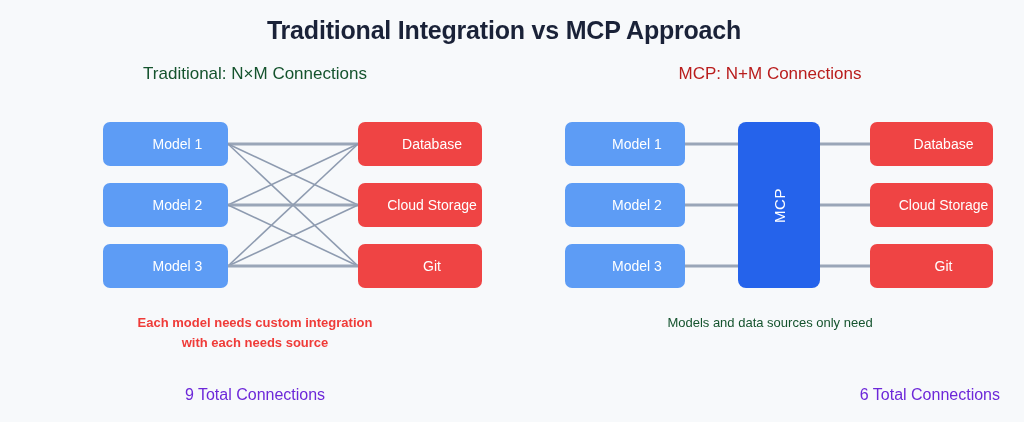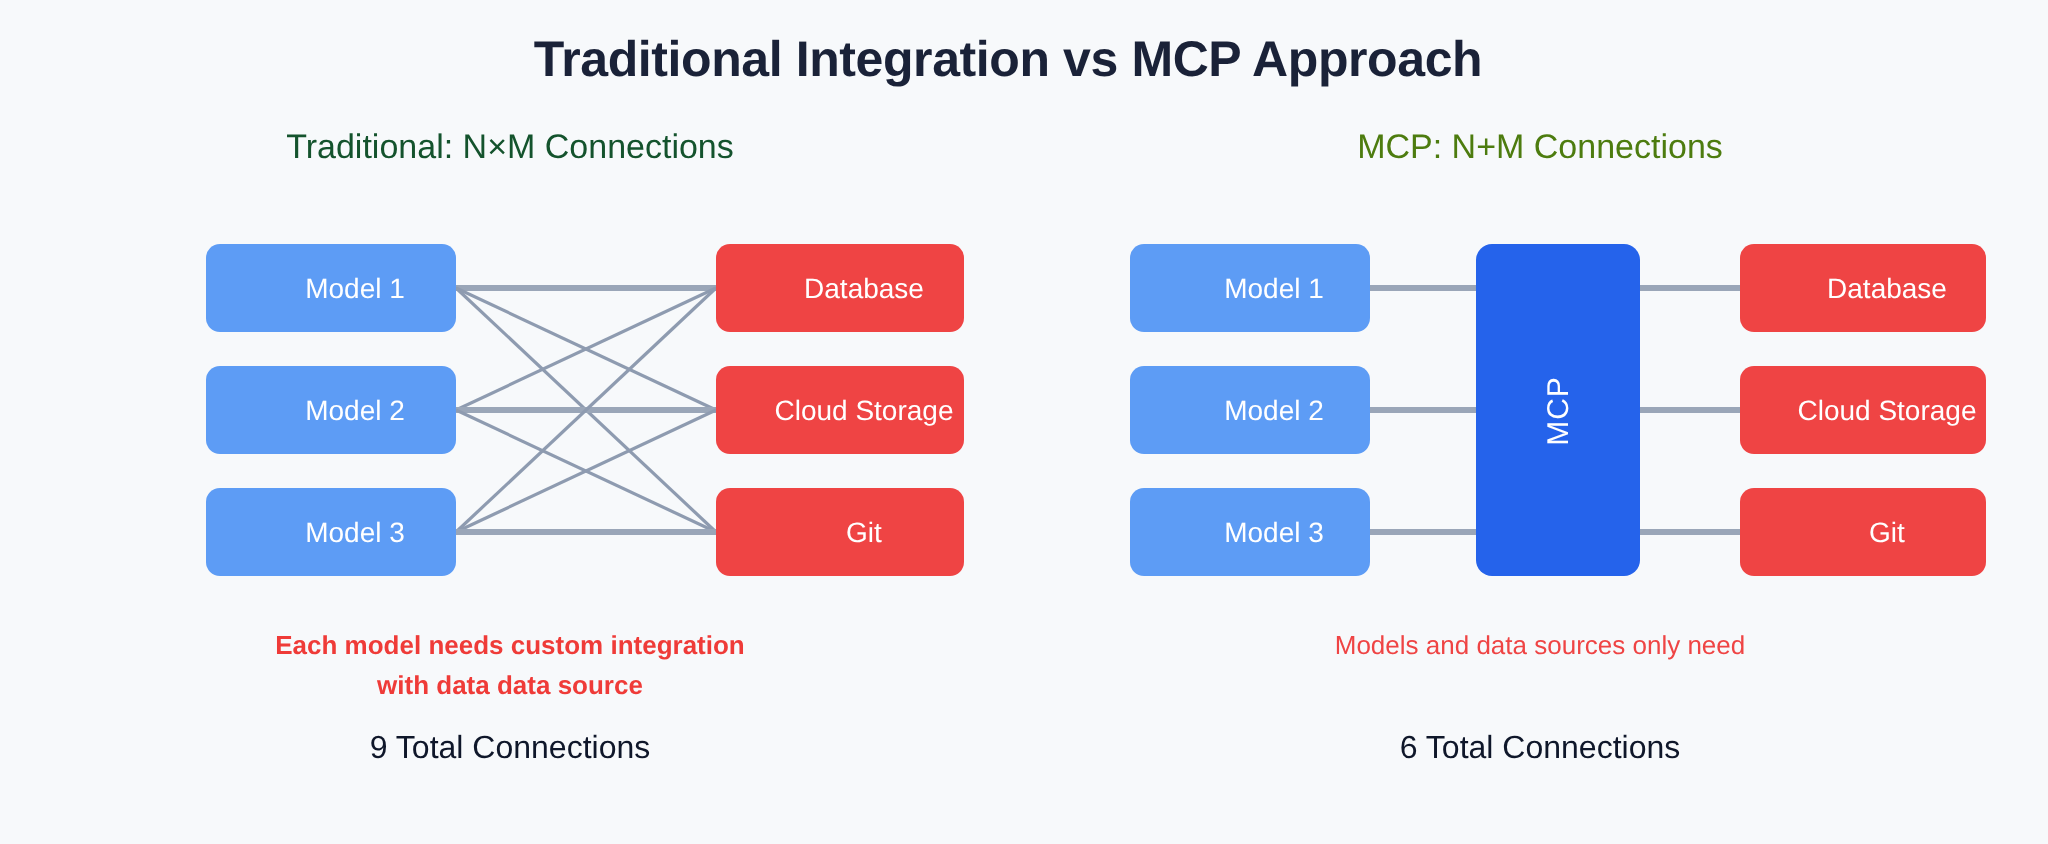--- a/index.html
+++ b/index.html
@@ -42,21 +42,21 @@
     text-align: center;
     font-size: 17px;
     font-weight: normal;
   }
   #subtitle-traditional {
     left: 25px;
     color: #14532d;
   }
   #subtitle-mcp {
     left: 540px;
-    color: #4d7c0f;
+    color: #b91c1c;
   }
 
   
   #connector-layer {
     position: absolute;
     top: 0;
     left: 0;
     width: 1024px;
     height: 422px;
     pointer-events: none;
@@ -136,35 +136,35 @@
     font-size: 13px;
     line-height: 20px;
   }
   #caption-traditional {
     left: 25px;
     color: #ef3b38;
     font-weight: bold;
   }
   #caption-mcp {
     left: 540px;
-    color: #ef4444;
+    color: #14532d;
   }
   .caption-line { display: block; }
 
   
   .total {
     position: absolute;
-    top: 366px;
+    top: 386px;
     width: 460px;
     text-align: center;
     font-size: 16px;
-    color: #0f172a;
+    color: #6d28d9;
   }
   #total-traditional { left: 25px; }
-  #total-mcp { left: 540px; }
+  #total-mcp { left: 540px; text-align: right; }
 </style>
 </head>
 <body>
 
 <div id="canvas">
 
   <div id="page-title">Traditional Integration vs MCP Approach</div>
 
   <div class="panel-subtitle" id="subtitle-traditional">Traditional: N×M Connections</div>
   <div class="panel-subtitle" id="subtitle-mcp">MCP: N+M Connections</div>
@@ -204,21 +204,21 @@
   <div id="mcp-hub">
     <span id="mcp-hub-label">MCP</span>
   </div>
 
   <div class="node node-source right-source row-1">Database</div>
   <div class="node node-source right-source row-2">Cloud Storage</div>
   <div class="node node-source right-source row-3">Git</div>
 
   <div class="caption" id="caption-traditional">
     <span class="caption-line">Each model needs custom integration</span>
-    <span class="caption-line">with data data source</span>
+    <span class="caption-line">with each needs source</span>
   </div>
   <div class="caption" id="caption-mcp">
     <span class="caption-line">Models and data sources only need</span>
   </div>
 
   <div class="total" id="total-traditional">9 Total Connections</div>
   <div class="total" id="total-mcp">6 Total Connections</div>
 
 </div>
 

